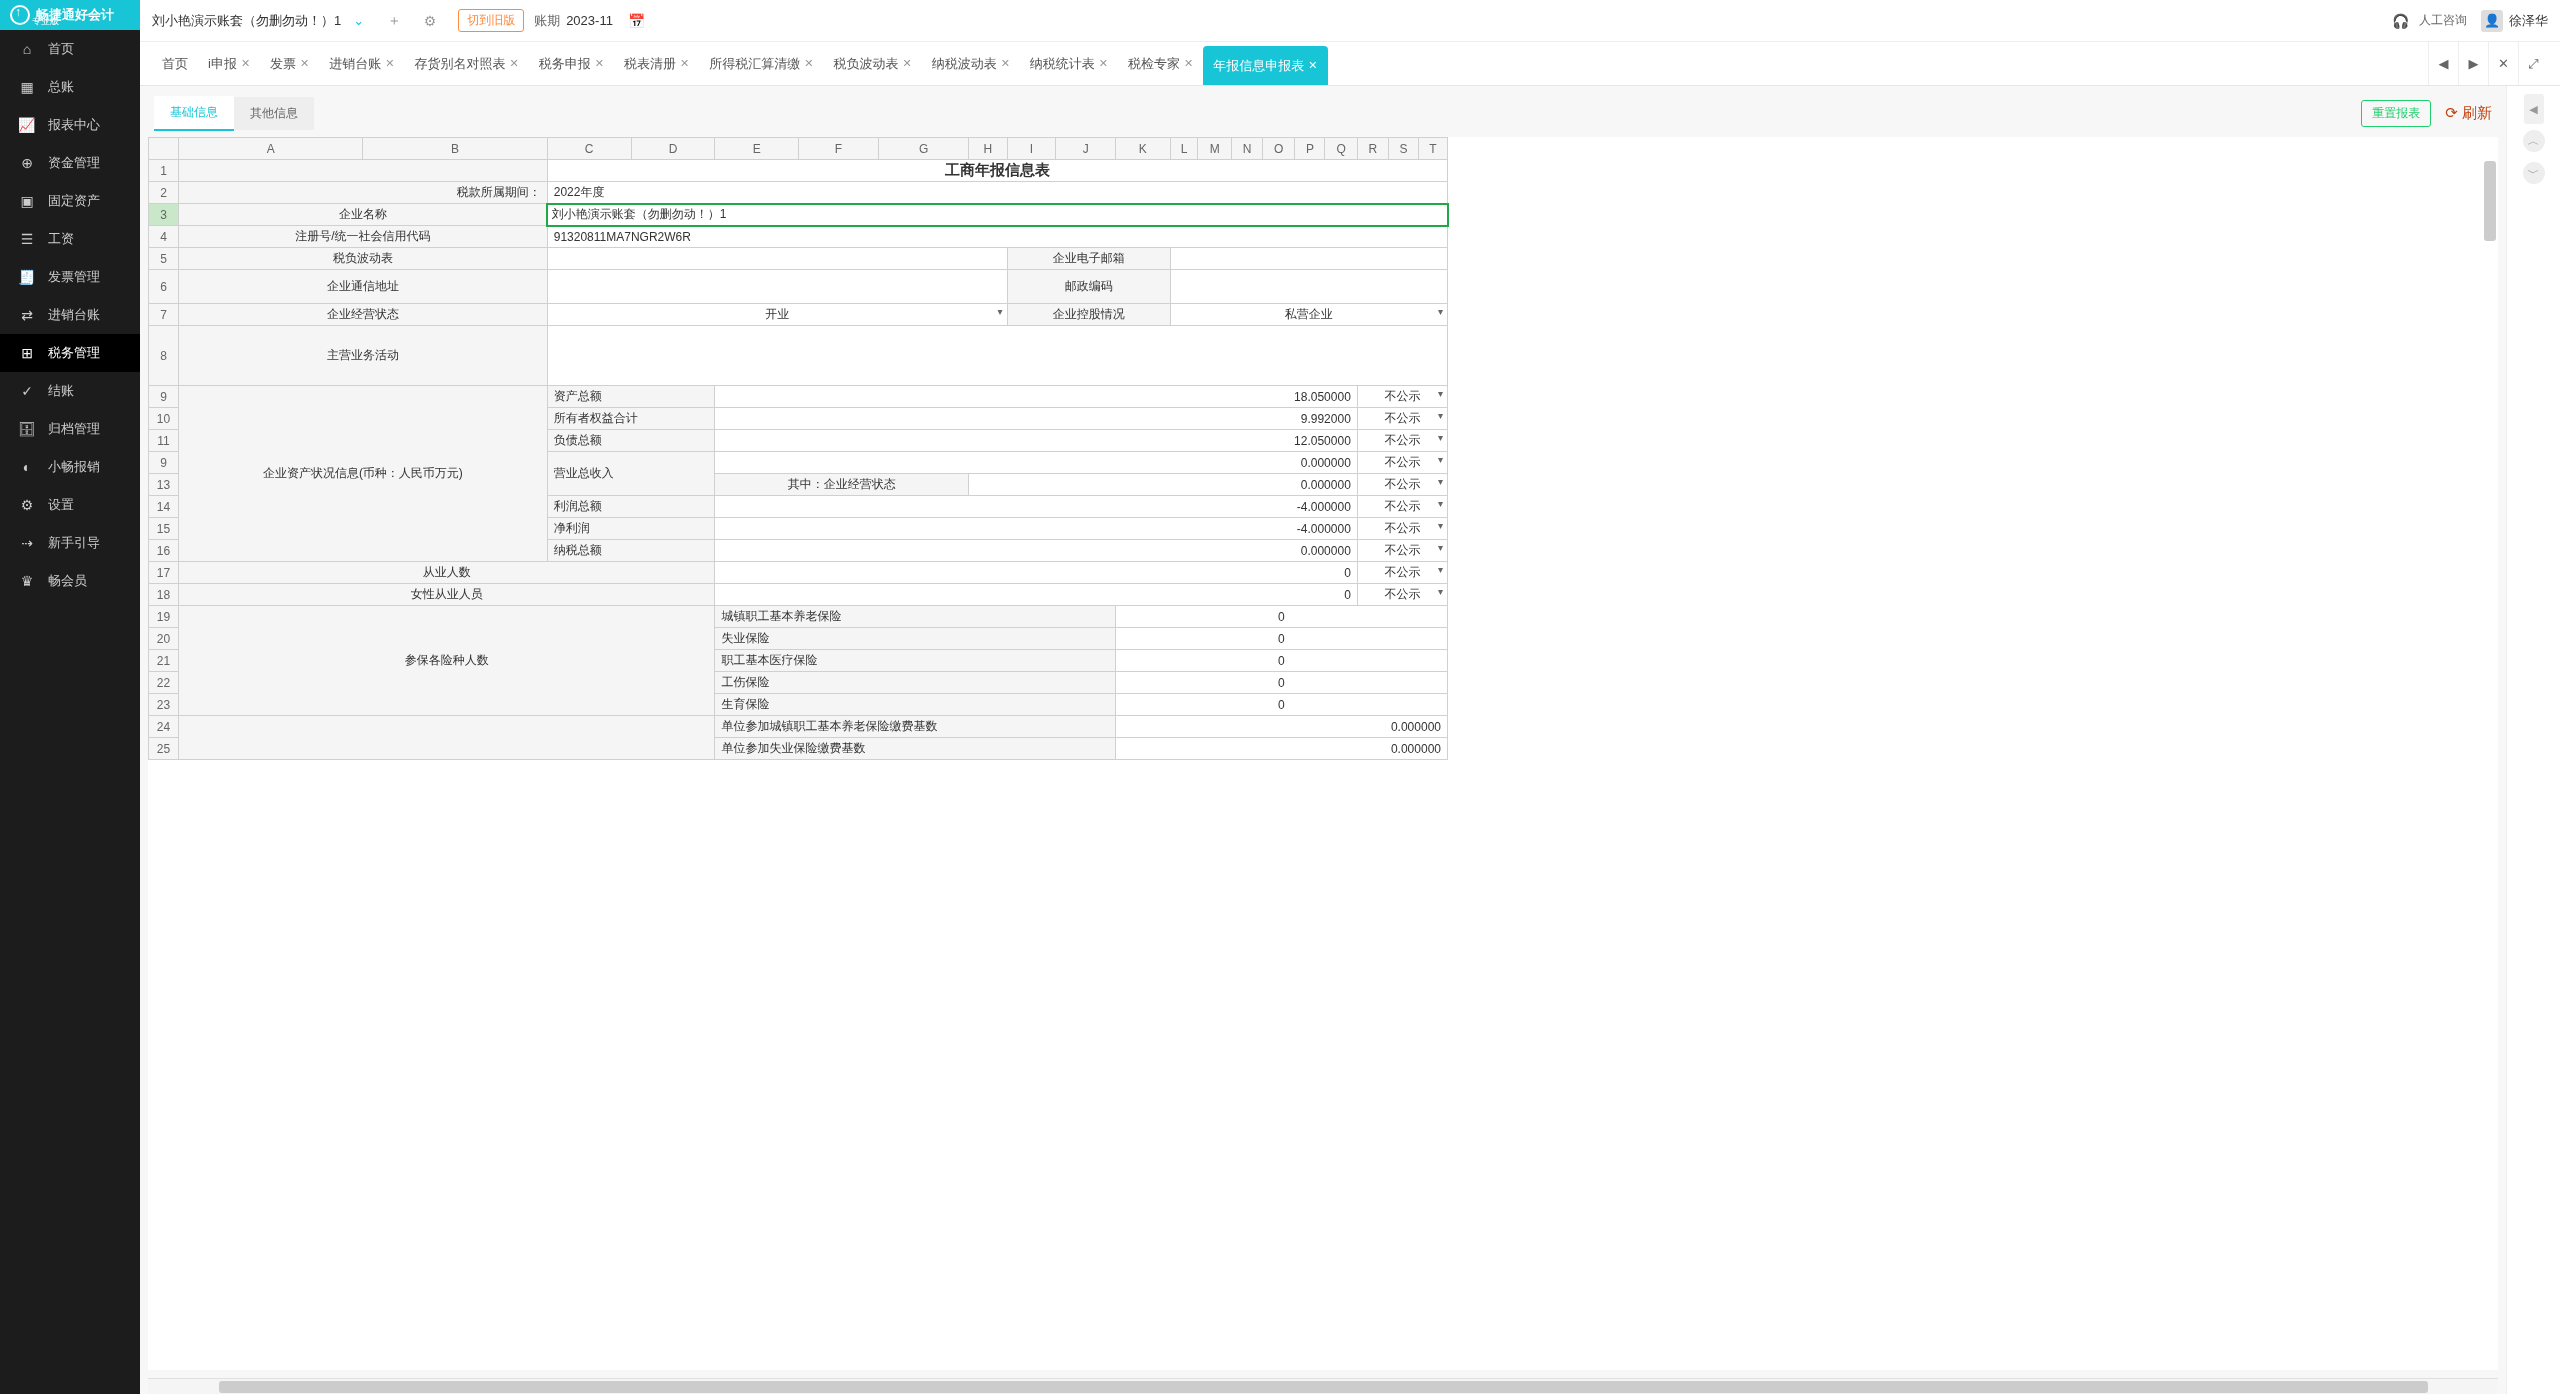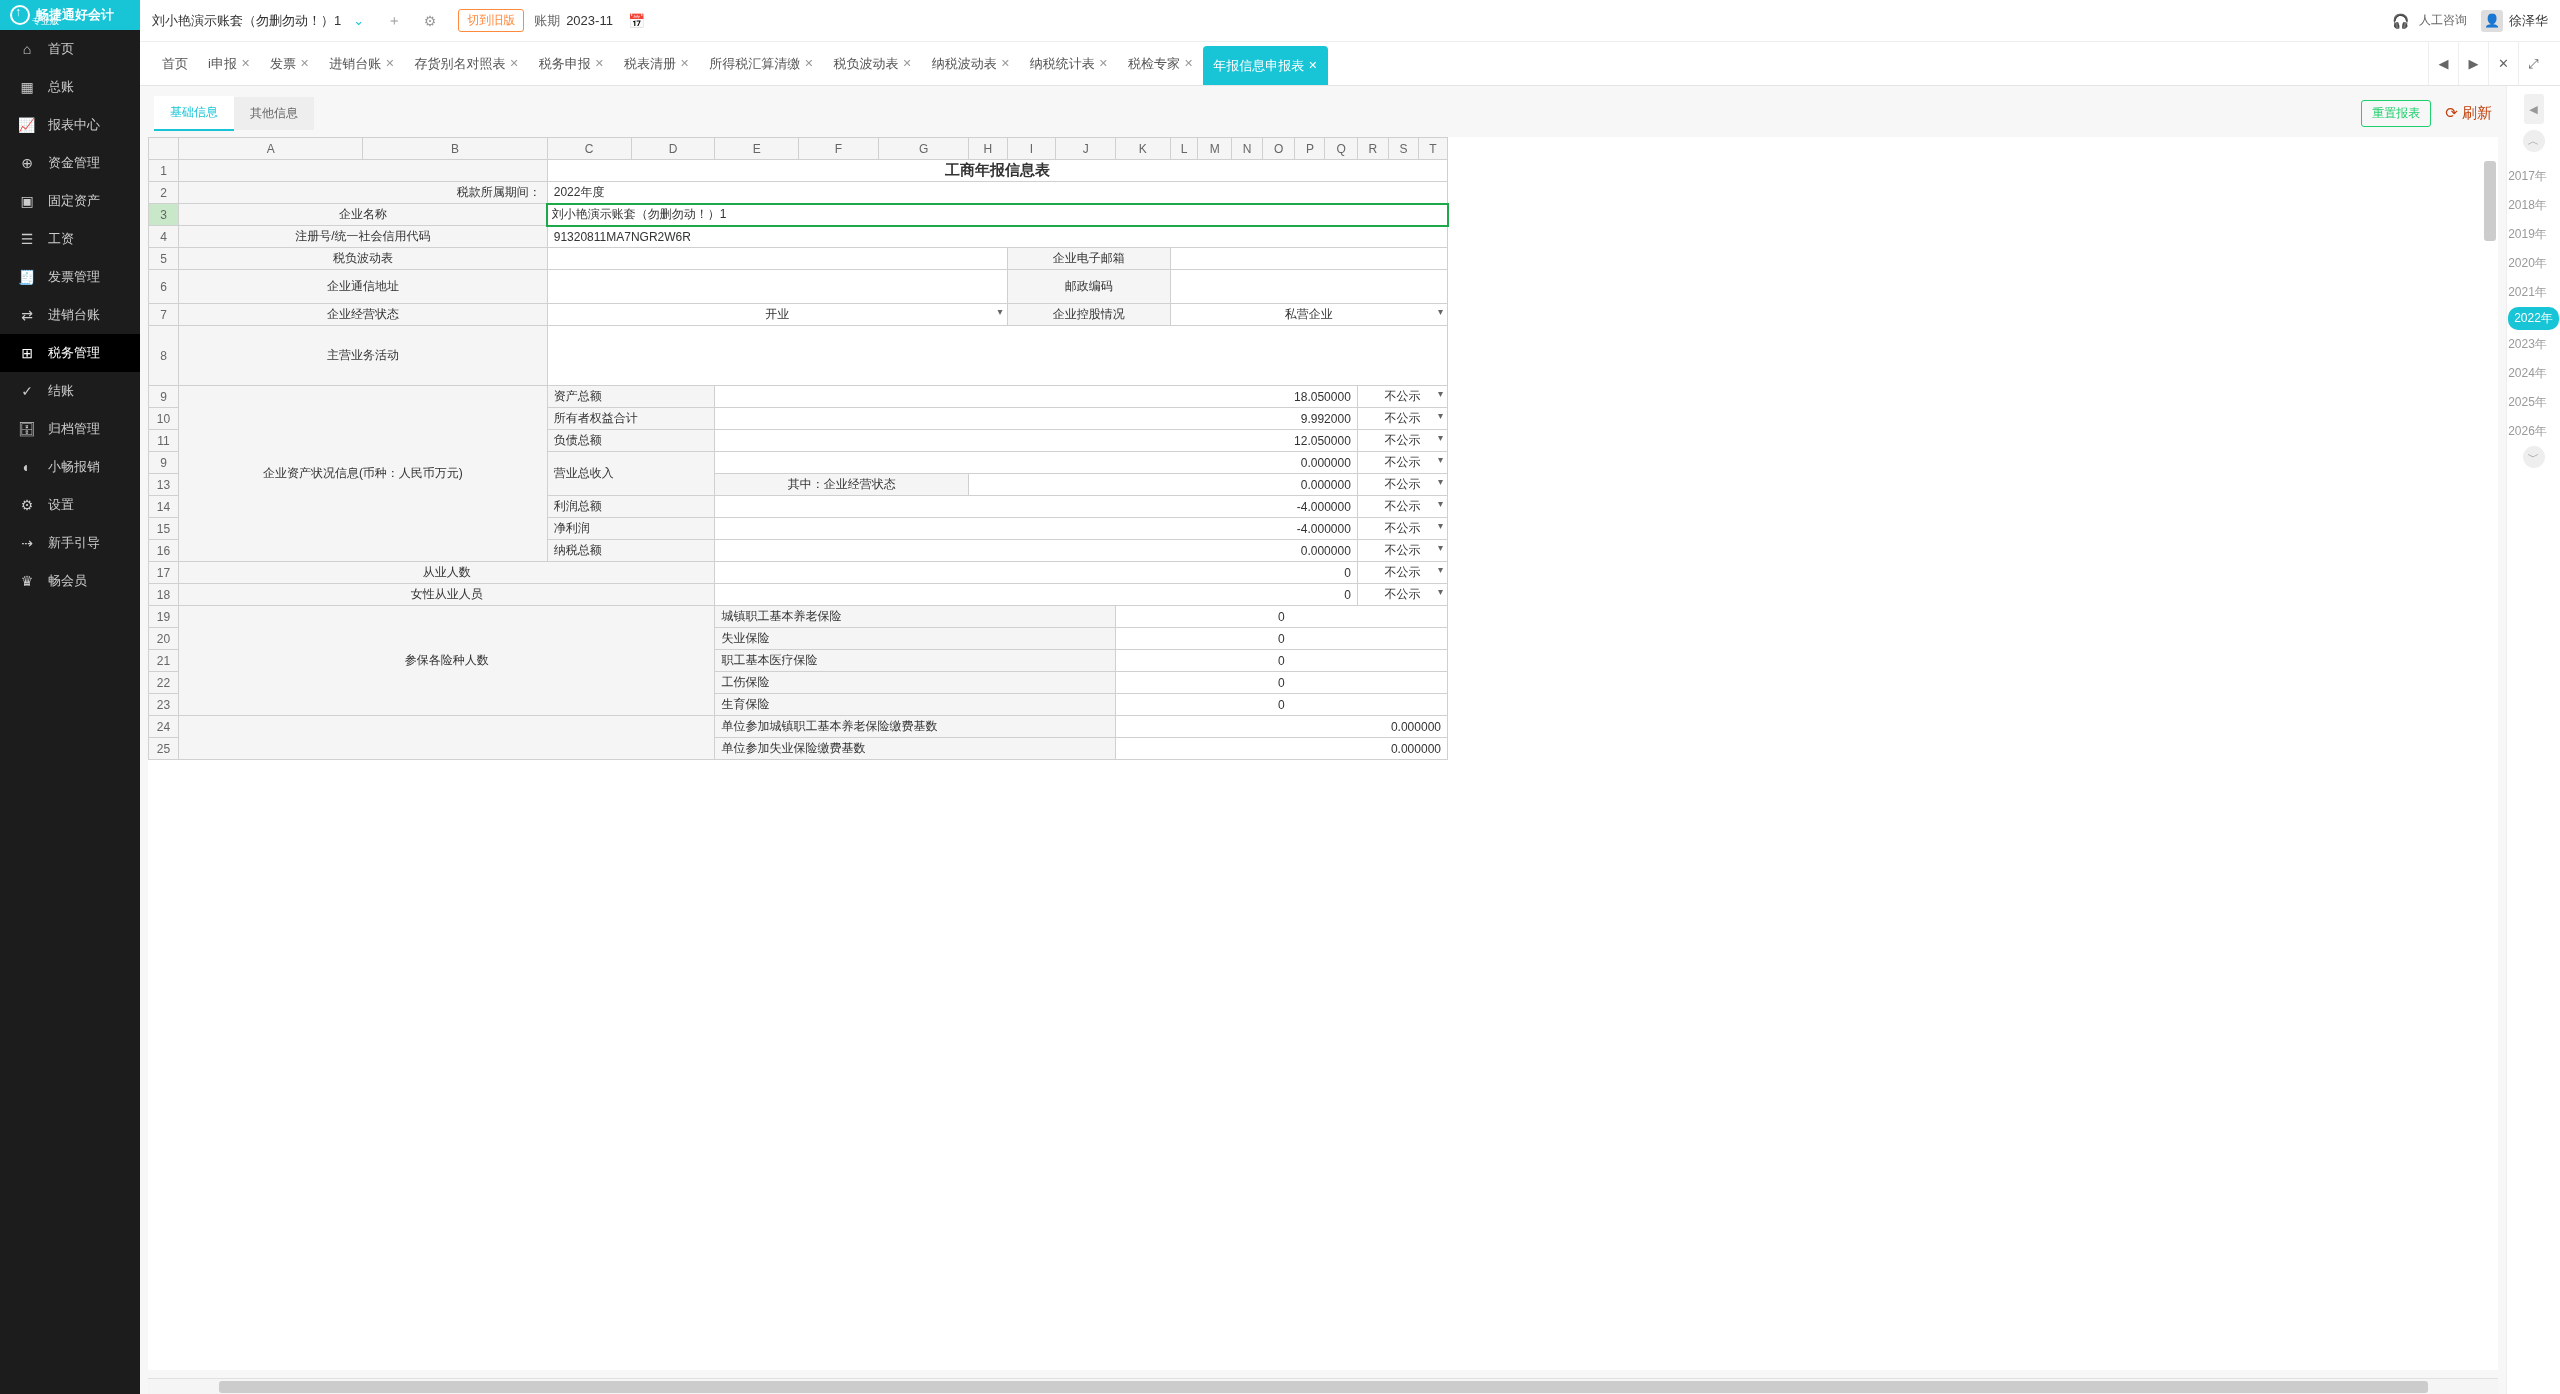--- a/index.html
+++ b/index.html
@@ -405,29 +405,17 @@
           <div class="vscroll"></div>
         </div>
         <div class="hscroll">
             <div class="hthumb"></div>
           </div>
       </div>
 
       <div class="year-panel">
         <div class="year-toggle">◀</div>
         <div class="year-circ">︿</div>
-        <div id="years">
-            <div class="year-item">2017年</div>
-            <div class="year-item">2018年</div>
-            <div class="year-item">2019年</div>
-            <div class="year-item">2020年</div>
-            <div class="year-item">2021年</div>
-            <div class="year-item cur">2022年</div>
-            <div class="year-item">2023年</div>
-            <div class="year-item">2024年</div>
-            <div class="year-item">2025年</div>
-            <div class="year-item">2026年</div>
-          </div>
         <div class="year-circ">﹀</div>
       </div>
     </div>
   </div>
 </div>
 
 </body></html>

